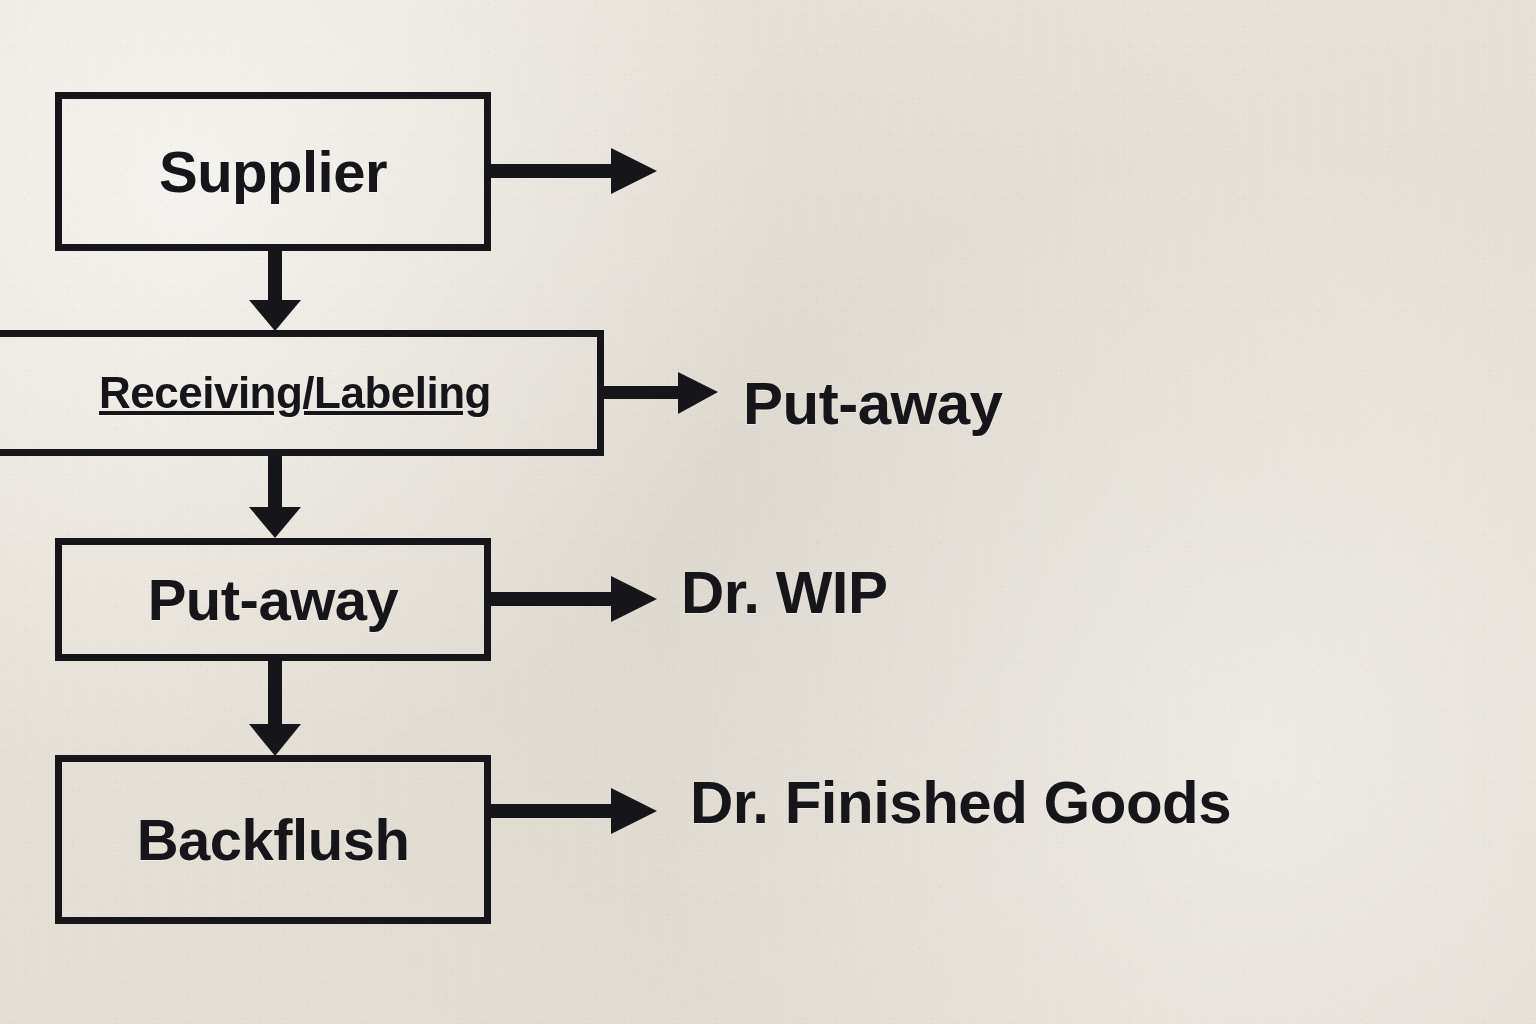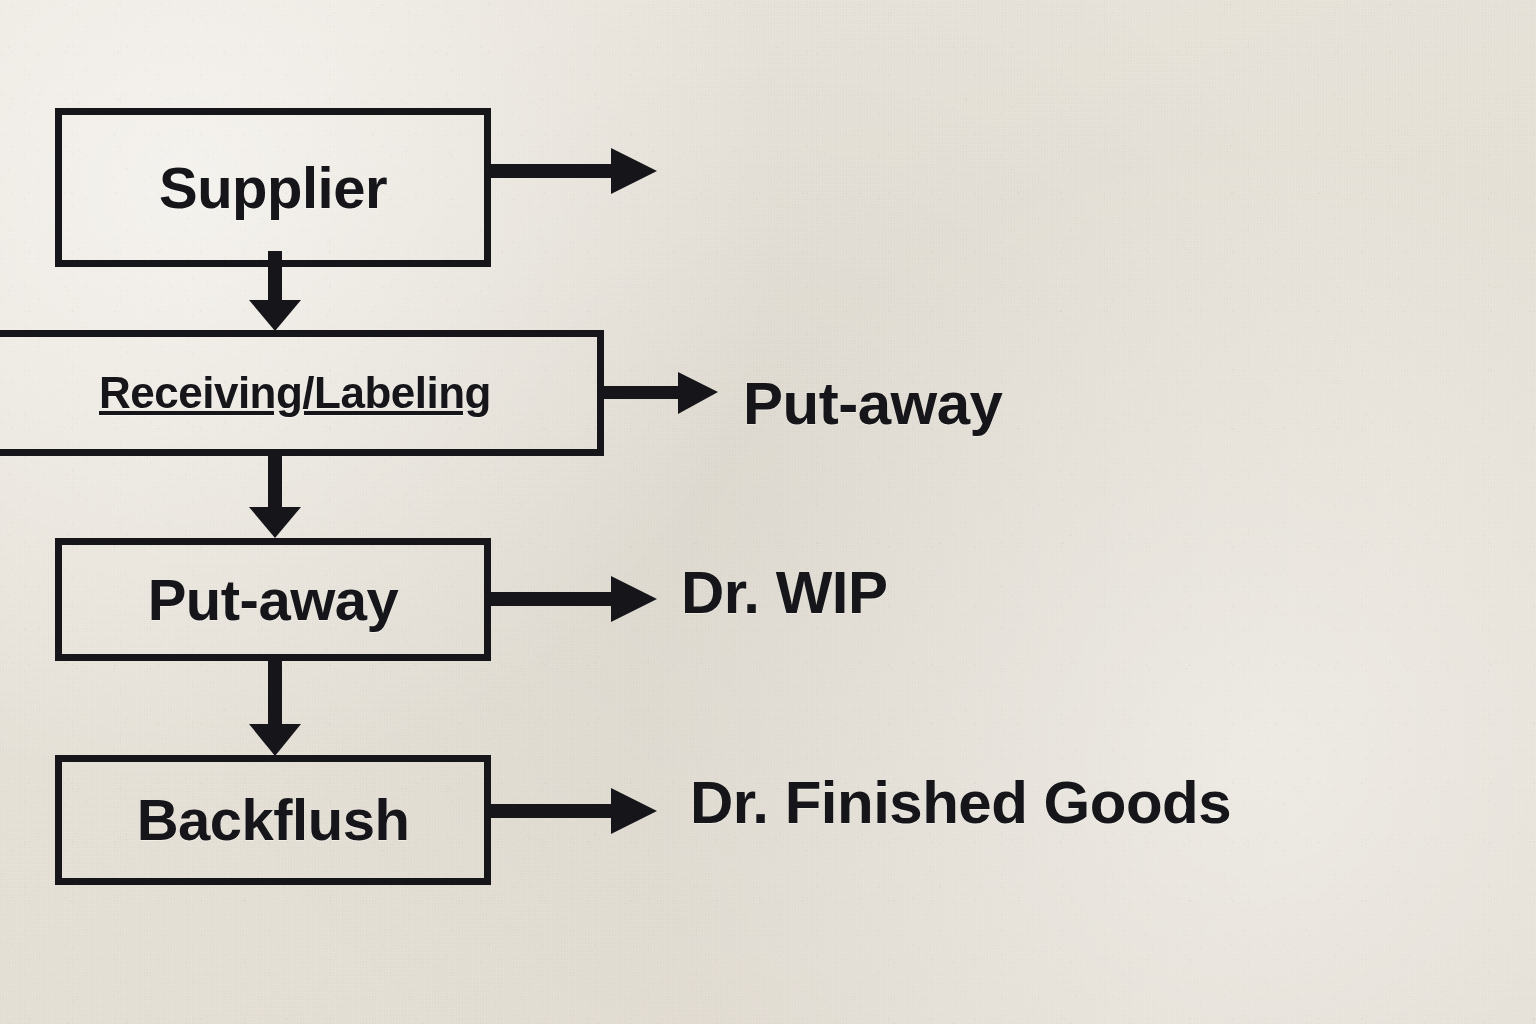--- a/index.html
+++ b/index.html
@@ -58,24 +58,24 @@
   .node-label {
     font-size: 58px;
     font-weight: 700;
     color: #15151a;
     letter-spacing: -0.5px;
     line-height: 1;
     white-space: nowrap;
     text-shadow: 0 1px 0 rgba(255,255,255,0.45);
   }
 
-  #node-supplier   { left: 55px;  top: 108px;  width: 436px; height: 159px; }
+  #node-supplier   { left: 55px;  top: 92px;  width: 436px; height: 159px; }
   #node-receiving  { left: -14px; top: 330px; width: 618px; height: 126px; }
   #node-putaway    { left: 55px;  top: 538px; width: 436px; height: 123px; }
-  #node-backflush  { left: 55px;  top: 755px; width: 436px; height: 130px; }
+  #node-backflush  { left: 55px;  top: 755px; width: 436px; height: 169px; }
 
   #node-receiving .node-label { font-size: 44px; text-decoration: underline; }
 
   
   #connectors {
     position: absolute;
     left: 0; top: 0;
     width: 1536px;
     height: 1024px;
     pointer-events: none;

